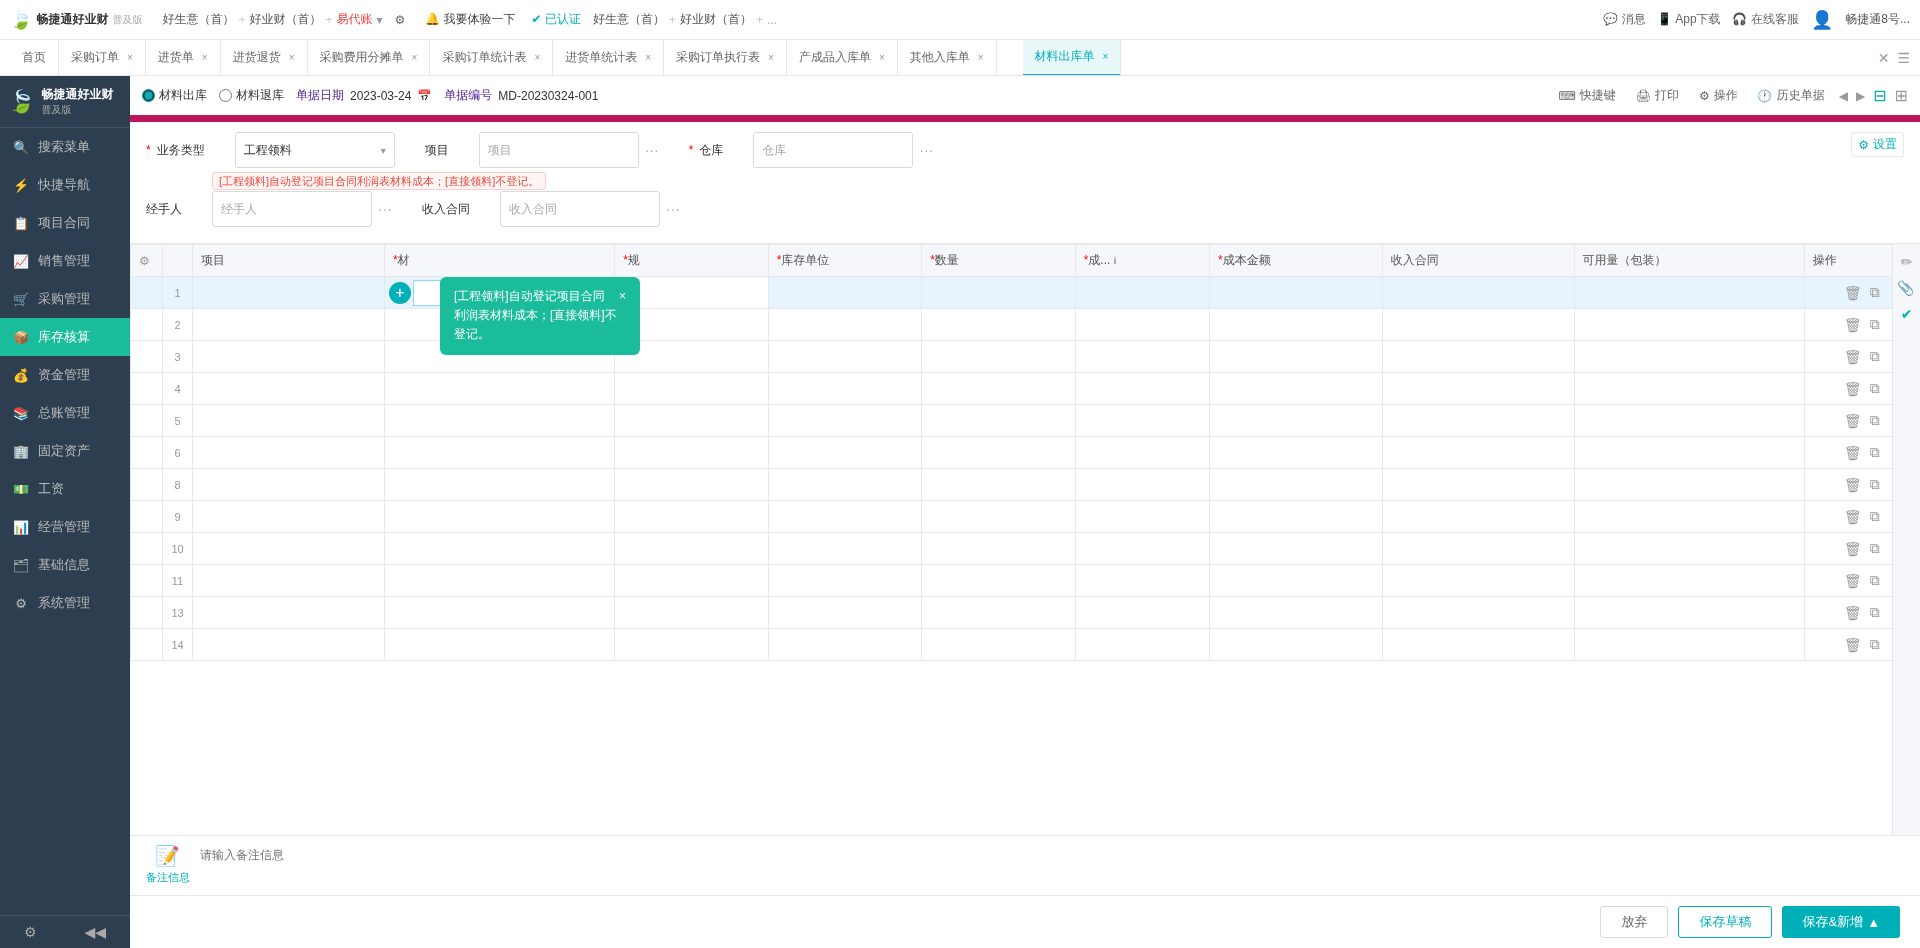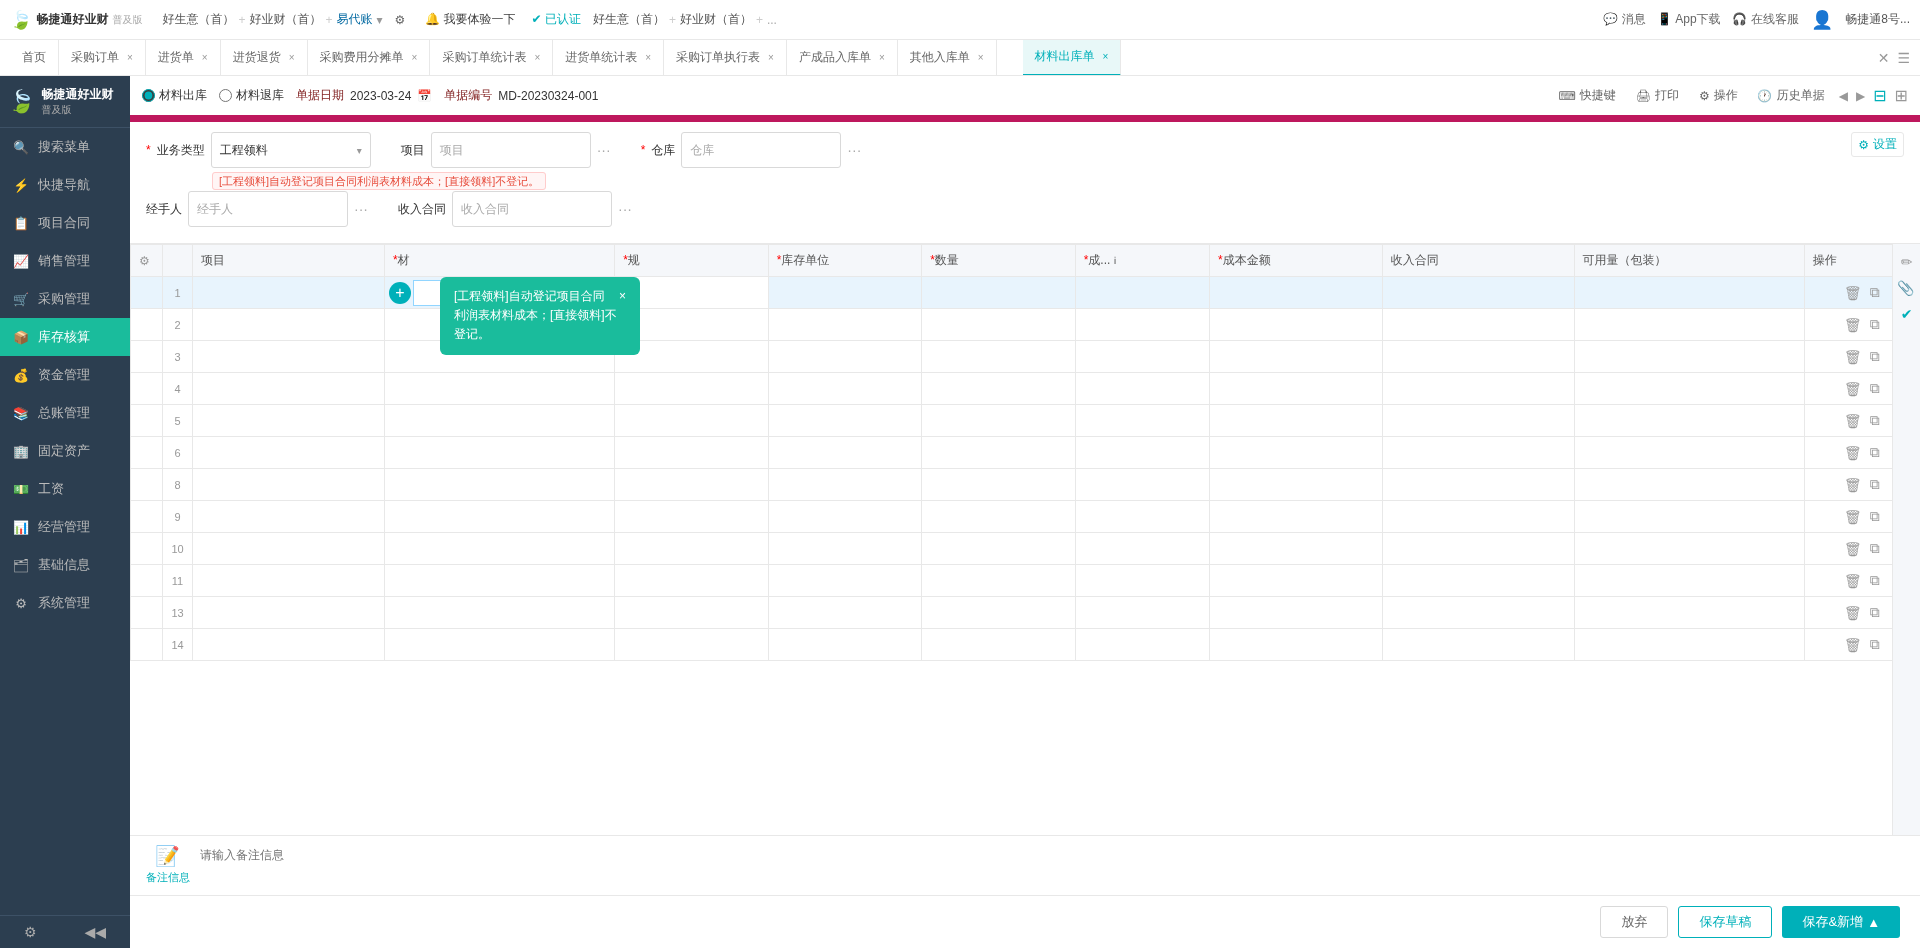--- a/index.html
+++ b/index.html
@@ -35,33 +35,33 @@
 
     
     .content { flex: 1; display: flex; flex-direction: column; overflow: hidden; }
 
     
     .form-header { background: #fff; padding: 8px 12px; border-bottom: 7px solid #be185d; display: flex; align-items: center; gap: 12px; }
     .radio-group { display: flex; gap: 12px; align-items: center; }
     .radio-item { display: flex; align-items: center; gap: 4px; cursor: pointer; }
     .radio-item input { accent-color: #00b0b9; }
     .form-field { display: flex; align-items: center; gap: 6px; }
-    .form-label { color: #7f1d1d; font-size: 12px; }
+    .form-label { color: #4c1d95; font-size: 12px; }
     .form-value { color: #333; font-size: 12px; font-weight: 500; }
     .date-icon { color: #999; cursor: pointer; }
     .form-header-actions { margin-left: auto; display: flex; gap: 8px; align-items: center; }
     .action-btn { display: flex; align-items: center; gap: 4px; color: #666; font-size: 12px; cursor: pointer; padding: 3px 6px; border-radius: 3px; }
 
     
     .form-fields { background: #fff; padding: 10px 16px; border-bottom: 1px solid #e8e8e8; }
     .fields-row { display: flex; align-items: flex-start; gap: 30px; margin-bottom: 6px; }
     .field-group { display: flex; align-items: center; gap: 6px; }
     .field-required { color: #f00; }
     .field-label { font-size: 12px; color: #333; white-space: nowrap; }
-    .field-input { border: 1px solid #d9d9d9; border-radius: 3px; padding: 15px 8px; font-size: 12px; color: #333; min-width: 140px; height: 36px; display: flex; align-items: center; cursor: pointer; position: relative; }
+    .field-input { border: 1px solid #d9d9d9; border-radius: 3px; padding: 15px 8px; font-size: 12px; color: #333; min-width: 140px; height: 36px; display: flex; align-items: center; cursor: pointer; position: relative; margin-left: 24px; }
     .field-input-arrow { color: #999; margin-left: auto; font-size: 10px; }
     .field-dots { color: #aaa; font-size: 14px; cursor: pointer; }
     .error-tip { color: #e74c3c; font-size: 11px; background: #fff5f5; border: 1px solid #fcc; padding: 2px 6px; border-radius: 3px; white-space: nowrap; }
 
     
     .tooltip-box { position: absolute; background: #1abc9c; color: #fff; border-radius: 6px; padding: 10px 14px; font-size: 12px; z-index: 100; max-width: 200px; line-height: 1.6; top: 155px; left: 310px; }
     .tooltip-close { float: right; cursor: pointer; margin-left: 8px; }
 
     
     .table-container { flex: 1; overflow: auto; background: #fff; }
@@ -98,21 +98,21 @@
 
 <div class="top-bar">
   <div class="top-bar-left">
     <span style="color:#1abc9c;font-size:18px;">🍃</span>
     <span style="color:#333;font-weight:bold;font-size:12px;">畅捷通好业财</span>
     <span style="color:#aaa;font-size:10px;">普及版</span>
     <span style="margin-left:16px;color:#555;cursor:pointer;">好生意（首）</span>
     <span class="top-bar-sep">+</span>
     <span style="color:#555;cursor:pointer;">好业财（首）</span>
     <span class="top-bar-sep">+</span>
-    <span style="color:#0369a1;cursor:pointer;">易代账</span>
+    <span style="color:#ef4444;cursor:pointer;">易代账</span>
     <span style="color:#999;cursor:pointer;">▾</span>
     <span style="margin-left:8px;cursor:pointer;">⚙</span>
     <span style="margin-left:16px;color:#404040;cursor:pointer;">🔔 我要体验一下</span>
     <span style="margin-left:12px;" class="certified-badge">✔ 已认证</span>
     <span style="margin-left:8px;color:#555;cursor:pointer;">好生意（首）</span>
     <span class="top-bar-sep">+</span>
     <span style="color:#555;cursor:pointer;">好业财（首）</span>
     <span class="top-bar-sep">+</span>
     <span style="color:#aaa;cursor:pointer;">...</span>
   </div>

